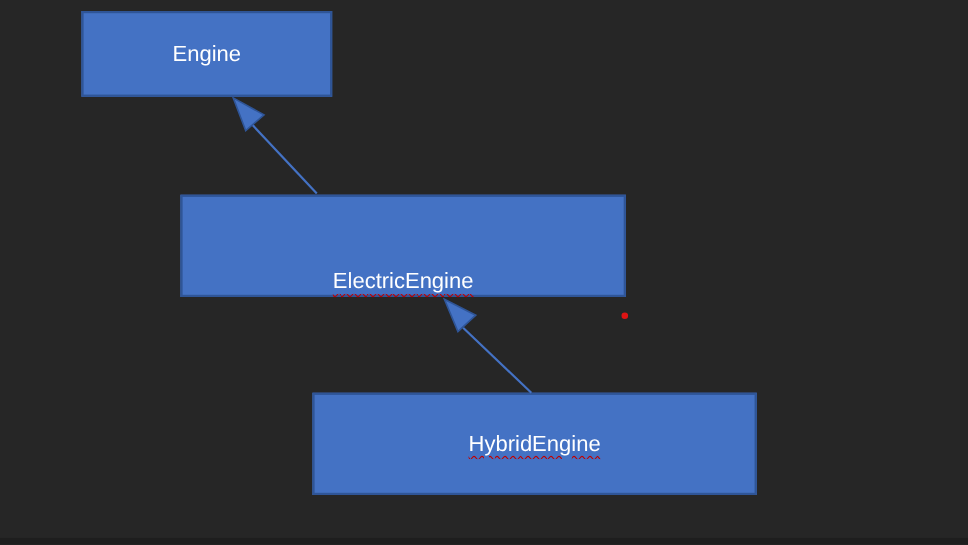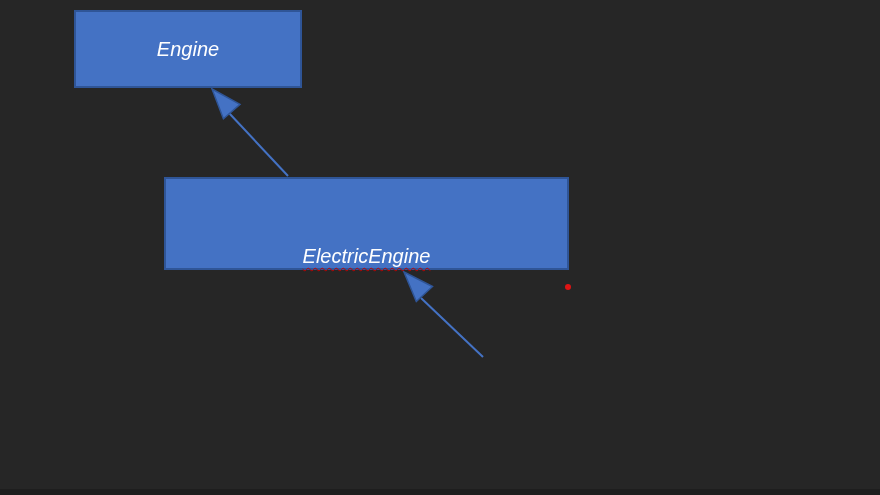--- a/index.html
+++ b/index.html
@@ -33,21 +33,20 @@
     align-items: center;
     justify-content: center;
     z-index: 2;
     cursor: default;
   }
   .node-label {
     color: #FFFFFF;
     font-size: 20px;
     line-height: 1.2;
     white-space: nowrap;
-    font-style: italic;
   }
   .node-label.misspelled {
     text-decoration-line: underline;
     text-decoration-style: wavy;
     text-decoration-color: #C00000;
     text-decoration-thickness: 1px;
     text-underline-offset: 4px;
   }
   .node-engine         { left: 74px;  top: 10px;  width: 228px; height: 78px; }
   .node-electricengine { left: 164px; top: 177px; width: 405px; height: 93px; align-items: flex-end; }
@@ -89,18 +88,21 @@
   </svg>
 
   <div class="node node-engine">
     <span class="node-label">Engine</span>
   </div>
 
   <div class="node node-electricengine">
     <span class="node-label misspelled">ElectricEngine</span>
   </div>
 
+  <div class="node node-hybridengine">
+    <span class="node-label misspelled">HybridEngine</span>
+  </div>
 
   <div class="red-dot"></div>
 
   <div class="bottom-strip"></div>
 
 </div>
 
 </body></html>

